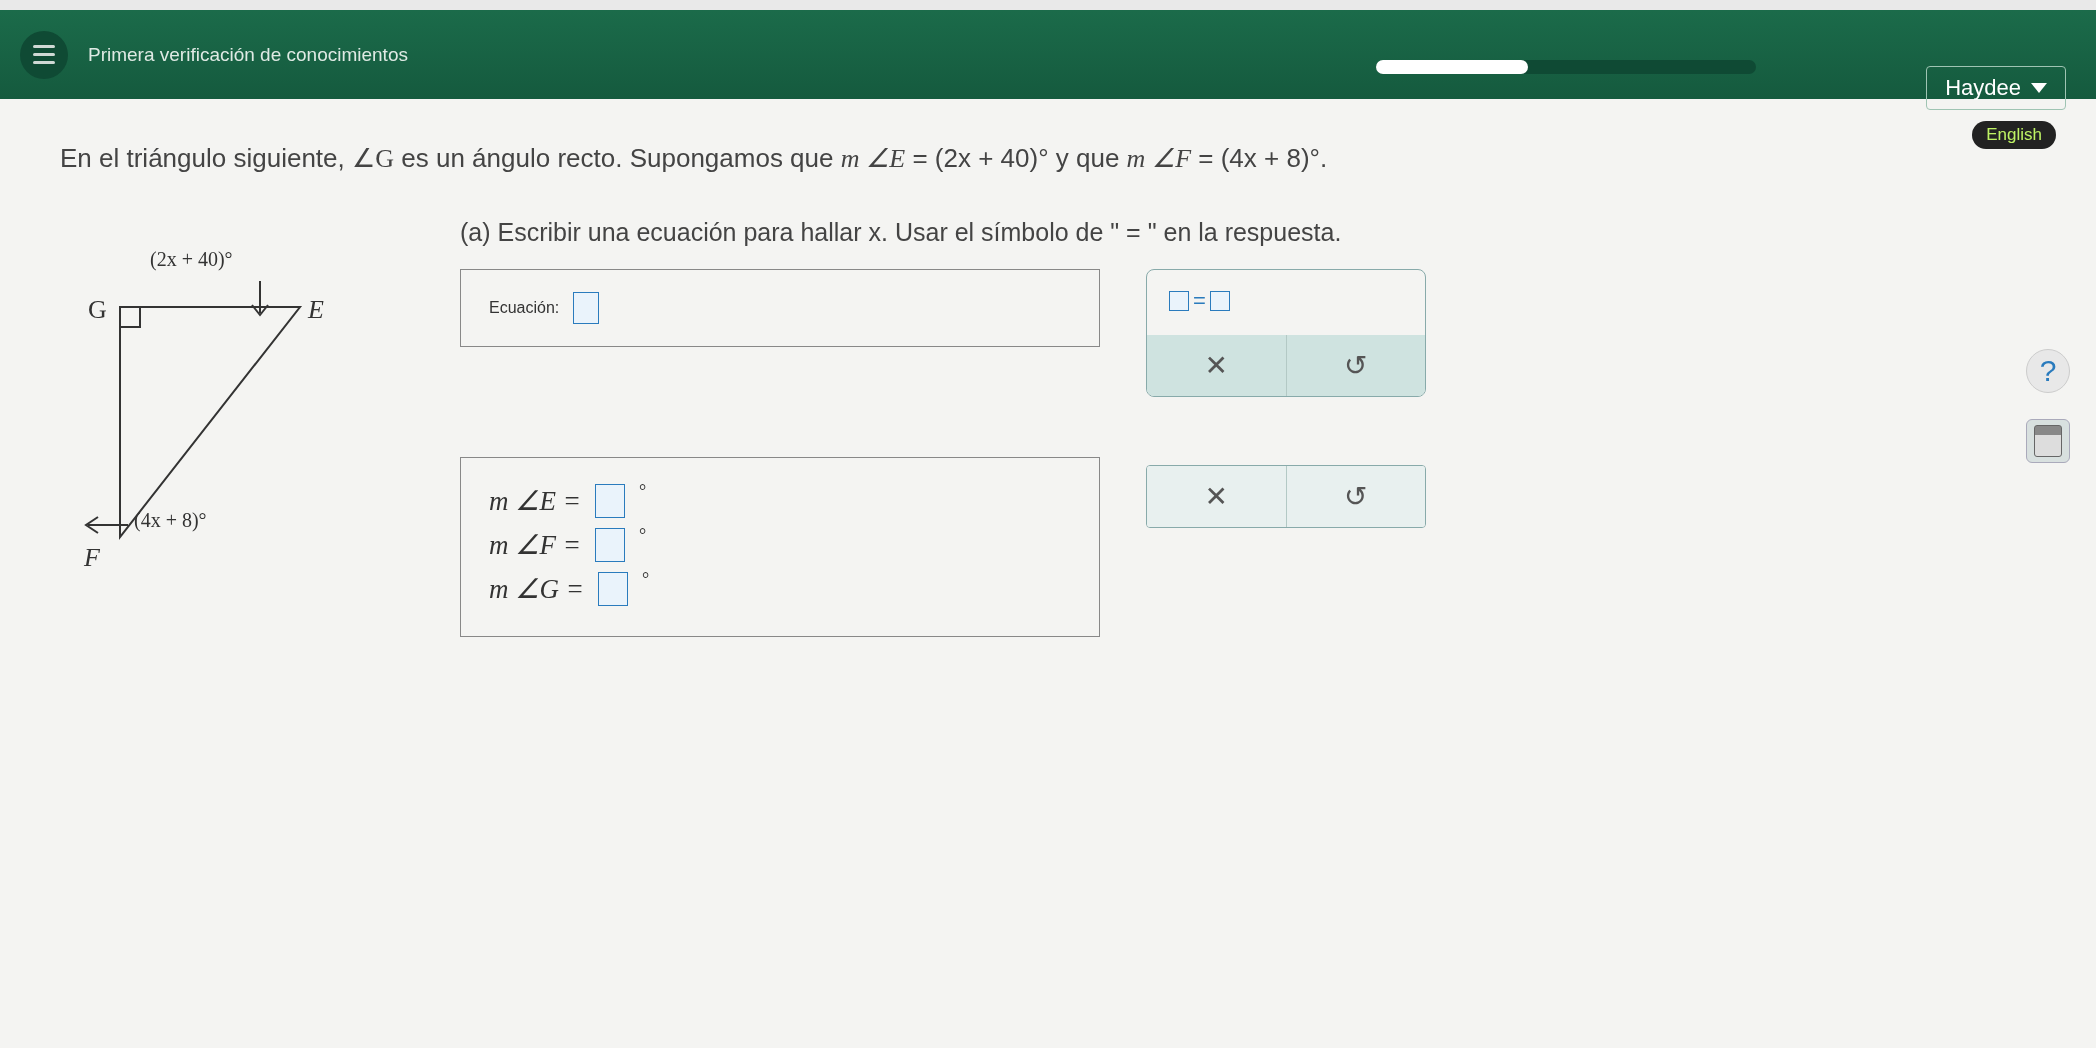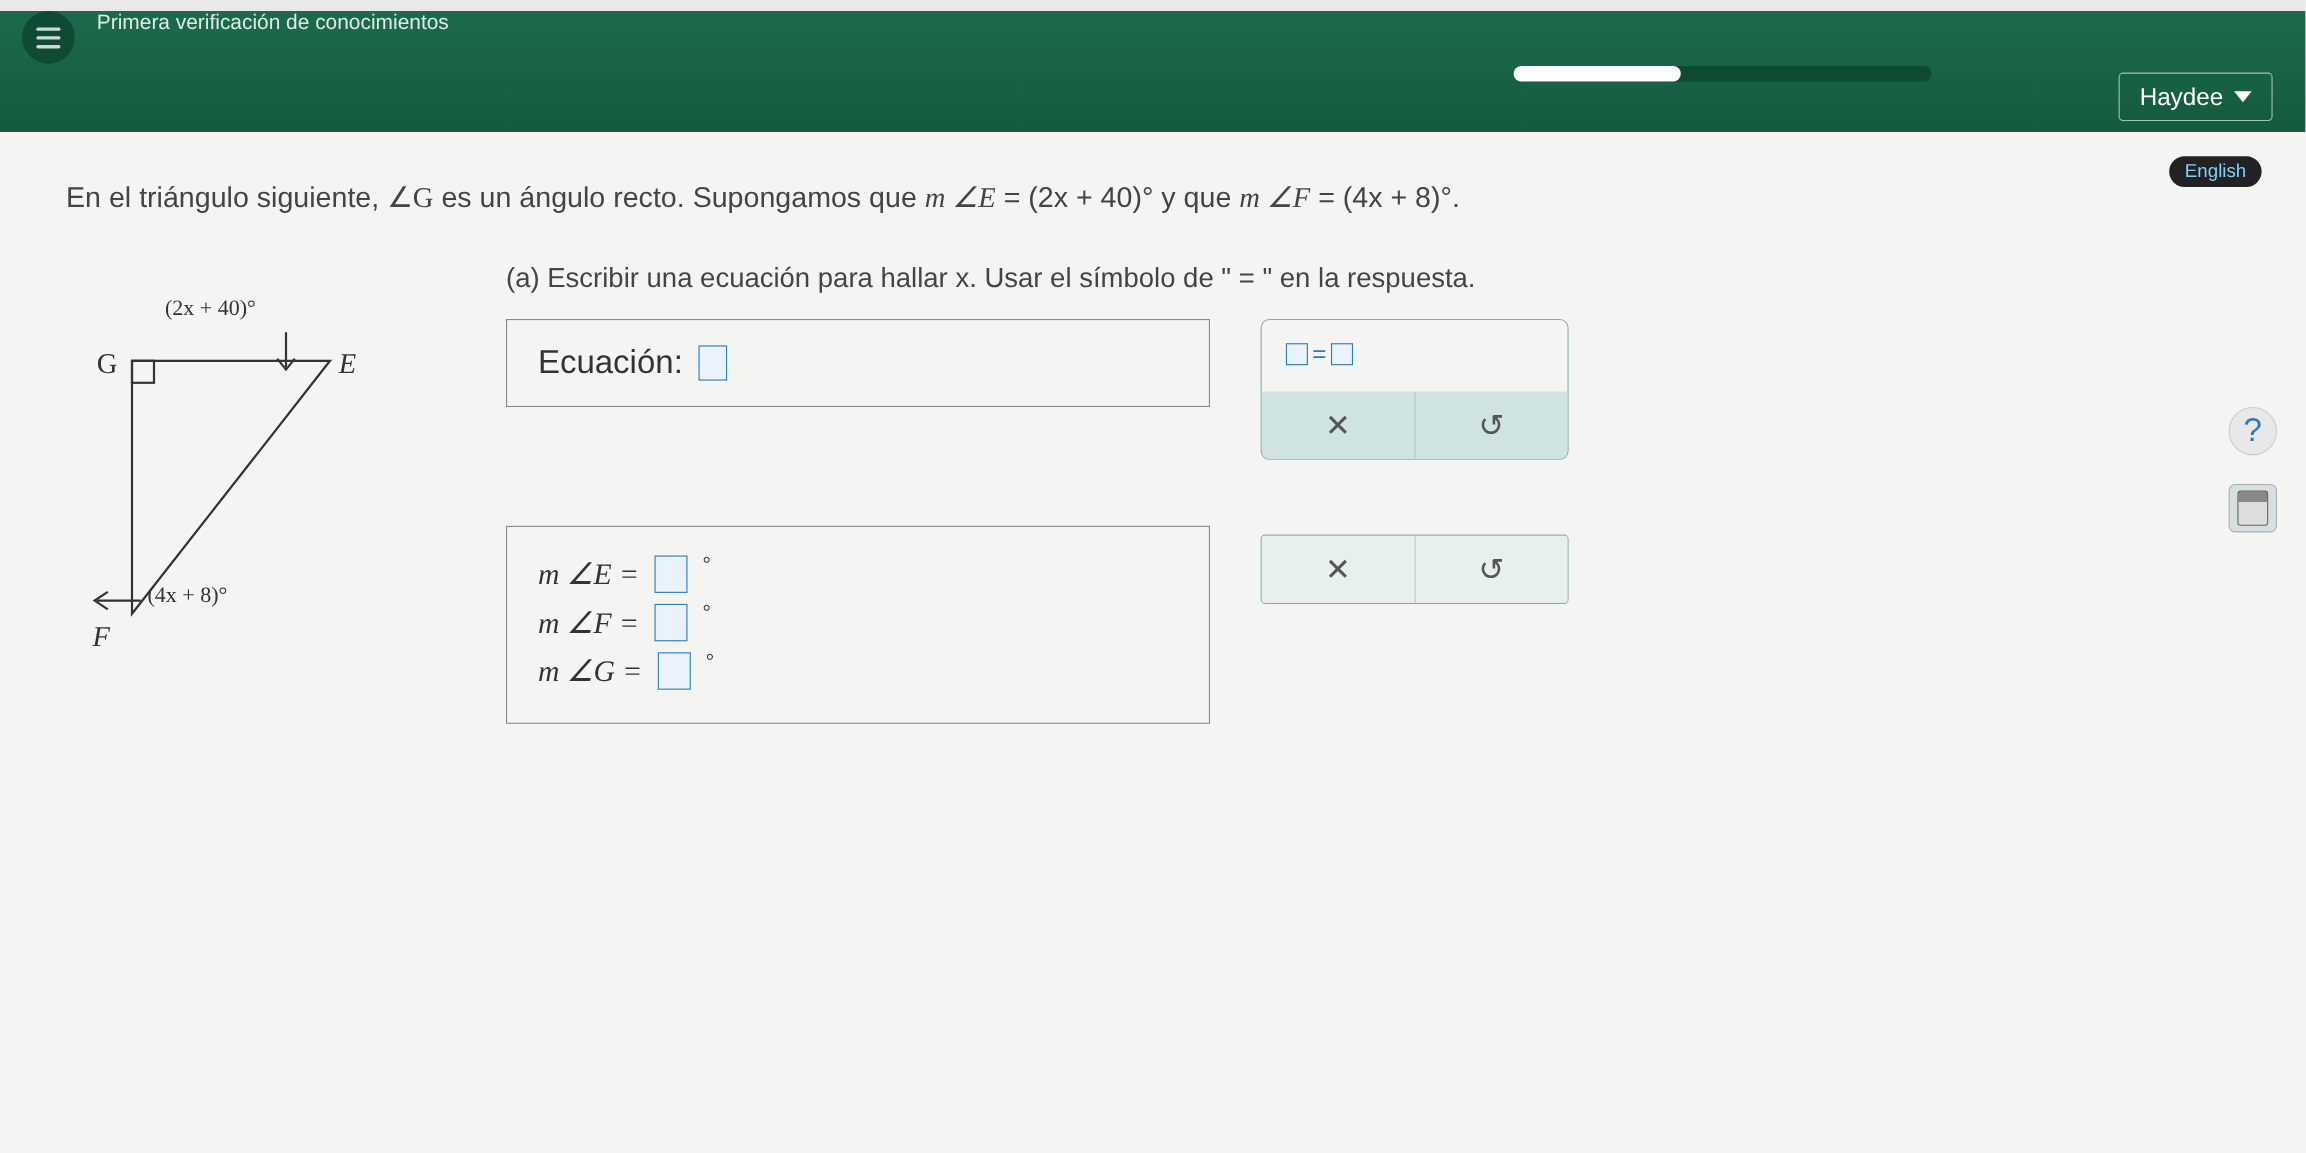--- a/index.html
+++ b/index.html
@@ -1,45 +1,45 @@
 <!DOCTYPE html>
 <html><head>
 <meta charset="utf-8">
 <style>
   * { box-sizing: border-box; margin: 0; padding: 0; }
   body { font-family: Arial, Helvetica, sans-serif; background: #f4f4f2; width: 2096px; height: 1048px; overflow: hidden; position: relative; }
 
   .browser-top { height: 10px; background: #e9e9e9; }
 
-  .header-bar { background: #1a6b4a; background: linear-gradient(180deg,#1b6b4a 0%,#155a3e 100%); color: #fff; height: 110px; display:flex; align-items:flex-start; padding: 0 30px 0 20px; position:relative;}
+  .header-bar { background: #1a6b4a; background: linear-gradient(180deg,#1b6b4a 0%,#155a3e 100%); color: #fff; height: 89px; display:flex; align-items:center; padding: 0 30px 0 20px; position:relative;}
   .menu-btn { width:48px; height:48px; border-radius:50%; background:#0f4a34; display:flex; align-items:center; justify-content:center; margin-right:20px; cursor:pointer;}
   .menu-lines { display:flex; flex-direction:column; gap:5px;}
   .menu-lines span { width:22px; height:3px; background:#cfd8d4; border-radius:2px; display:block;}
   .title-block { display:flex; flex-direction:column; }
   .title-sub { font-size:19px; color:#dfeae4; font-weight:500;}
   .title-main { font-size:28px; font-weight:700; color:#fff; margin-top:4px;}
   .progress-wrap { position:absolute; right:340px; top:50px; width:380px; height:14px; background:#0f4a34; border-radius:8px;}
   .progress-fill { height:100%; width:40%; background:#fff; border-radius:8px;}
   .user-pill { position:absolute; right:30px; top:56px; border:1px solid #9fc4b3; border-radius:4px; padding:8px 18px; display:flex; align-items:center; gap:10px; color:#fff; font-size:22px; cursor:pointer;}
   .chev-down { width:0;height:0;border-left:8px solid transparent;border-right:8px solid transparent;border-top:10px solid #fff;}
 
   .content { padding: 40px 60px 0 60px; position:relative;}
-  .lang-pill { position:absolute; right:40px; top:22px; background:#222; color:#7dd3fc; border-radius:14px; padding:4px 14px; font-size:17px; cursor:pointer;}
+  .lang-pill { position:absolute; right:40px; top:22px; background:#222; color:#bef264; border-radius:14px; padding:4px 14px; font-size:17px; cursor:pointer;}
   .problem-text { font-size:26px; color:#444; line-height:1.5;}
   .problem-text i { font-style: italic; font-family: 'Times New Roman', serif; margin-top: 32px;}
   .angle-sym { font-family:'Times New Roman',serif; font-style: normal;}
 
   .work-area { display:flex; margin-top:30px; gap:40px;}
   .diagram-col { width:360px; padding-top:40px;}
   .qa-col { flex:1; padding-top:10px;}
 
   .part-label { font-size:25px; color:#444; margin-bottom:22px;}
   .answer-row { display:flex; align-items:flex-start; gap:46px; margin-bottom:60px;}
   .answer-box { border:1px solid #888; padding:22px 28px; min-width:640px; background:transparent;}
-  .eq-line { font-size:30px; color:#333; display:flex; align-items:center; gap:14px;}
+  .eq-line { font-size:16px; color:#333; display:flex; align-items:center; gap:14px;}
   .mini-input { width:26px; height:32px; border:1px solid #2a7bbd; background:#eaf3fb; display:inline-block; vertical-align:middle;}
 
   .tool-panel { border:1px solid #8aa; border-radius:8px; width:280px; overflow:hidden;}
   .tool-top { padding:18px 22px; font-size:22px; color:#2a7bbd;}
   .eq-template { display:inline-flex; align-items:center; gap:4px;}
   .eq-template .slot { width:20px; height:20px; border:1px solid #2a7bbd; background:#eaf3fb;}
   .tool-bottom { background:#cfe3e0; display:flex;}
   .tool-btn { flex:1; text-align:center; padding:14px 0; font-size:28px; color:#555; cursor:pointer;}
   .tool-btn + .tool-btn { border-left:1px solid #b3c9c5;}
 

